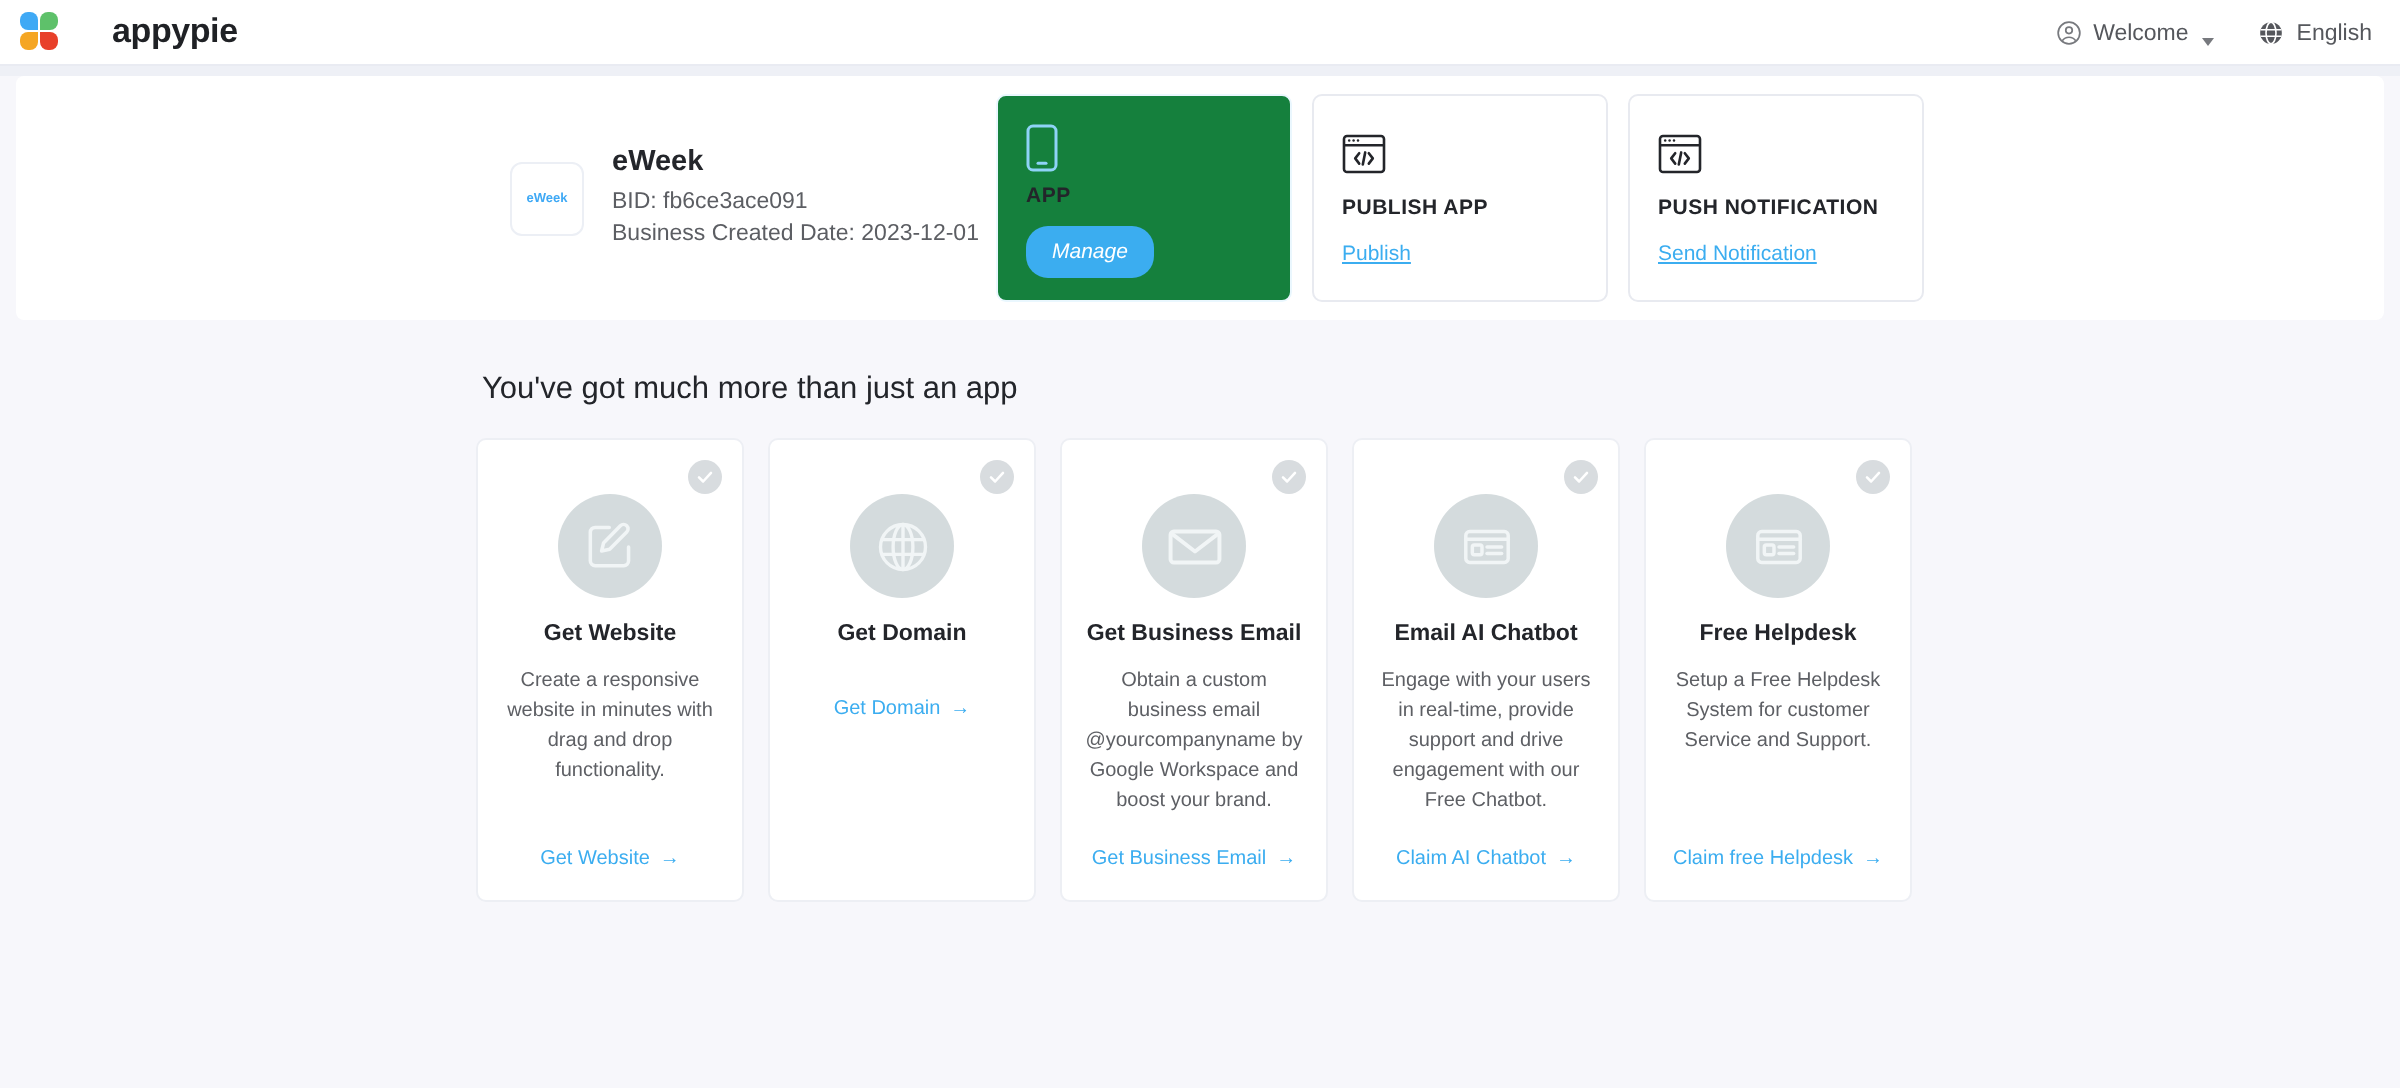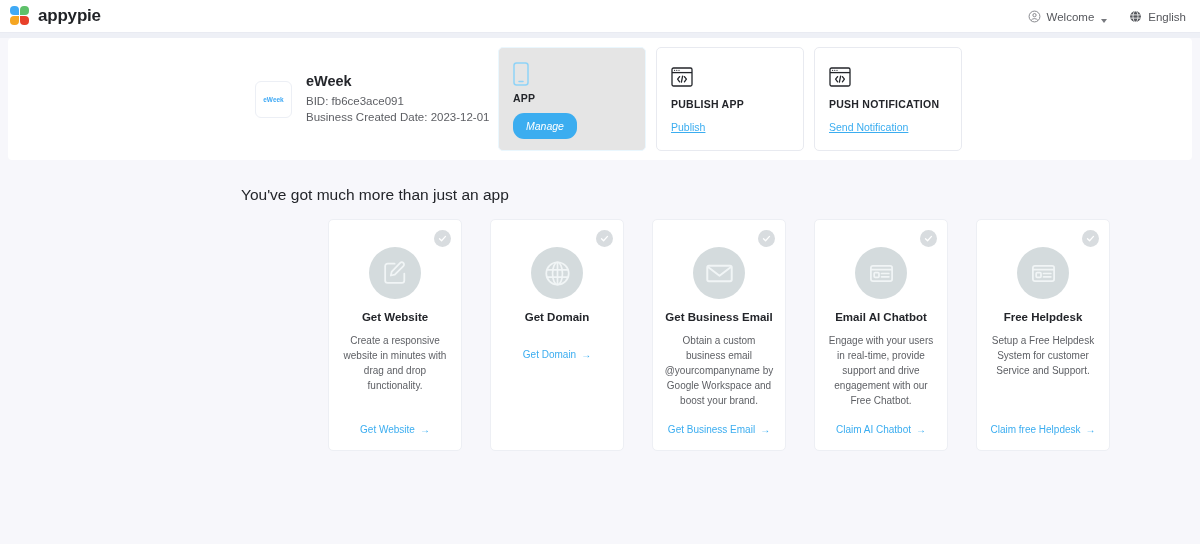--- a/index.html
+++ b/index.html
@@ -19,21 +19,21 @@
     display: flex;
     align-items: center;
     justify-content: space-between;
     padding: 0 14px 0 10px;
     position: relative;
   }
 
   .brand {
     display: flex;
     align-items: center;
-    gap: 7px;
+    gap: 25px;
   }
 
   .brand-logo {
     width: 21px;
     height: 21px;
     position: relative;
     flex: 0 0 auto;
   }
   .brand-logo span {
     position: absolute;
@@ -139,21 +139,21 @@
     height: 104px;
     border-radius: 5px;
     border: 1px solid #e8eaf0;
     background: #ffffff;
     padding: 14px 12px 12px 14px;
     display: flex;
     flex-direction: column;
     align-items: flex-start;
   }
   .action-card.highlight {
-    background: #e5e5e5;
+    background: #15803d;
     border-color: #eaf7fe;
   }
 
   .action-icon { height: 30px; display: flex; align-items: center; }
 
   .action-label {
     font-size: 10.5px;
     font-weight: 700;
     color: #23252a;
     letter-spacing: 0.25px;
@@ -188,23 +188,22 @@
   .section-title {
     font-size: 15.5px;
     font-weight: 400;
     color: #23252a;
     margin-left: 241px;
     margin-bottom: 15px;
   }
 
   .feature-grid {
     display: flex;
-    gap: 28px;
+    gap: 12px;
     margin-left: 238px;
-    justify-content: center;
   }
 
   .feature-card {
     width: 134px;
     background: #ffffff;
     border-radius: 5px;
     border: 1px solid #edeff4;
     padding: 13px 11px 15px;
     position: relative;
     display: flex;

